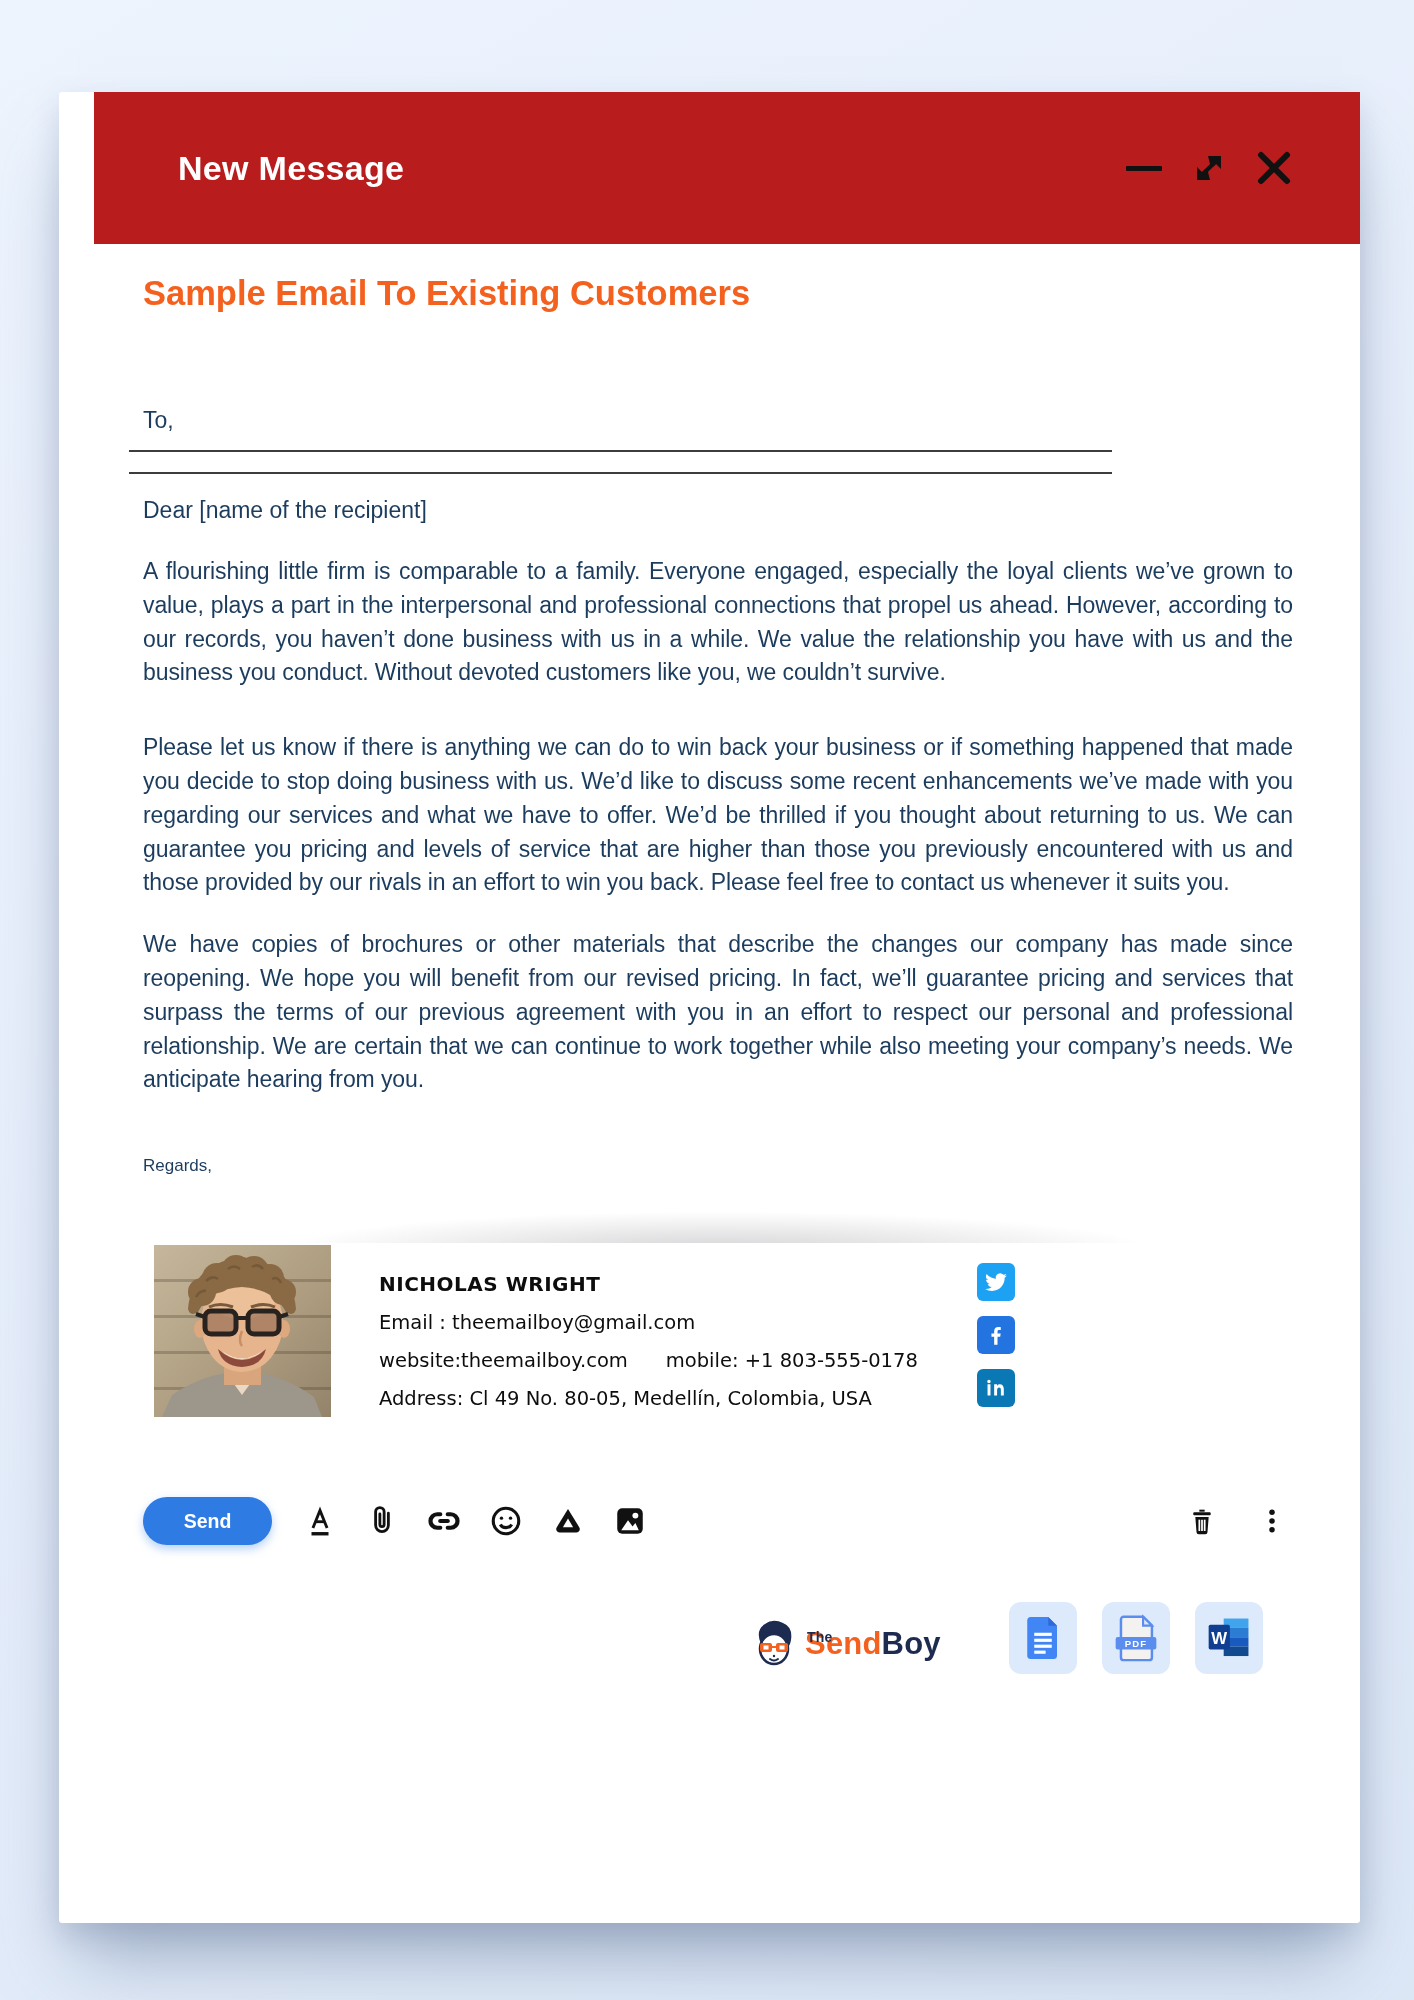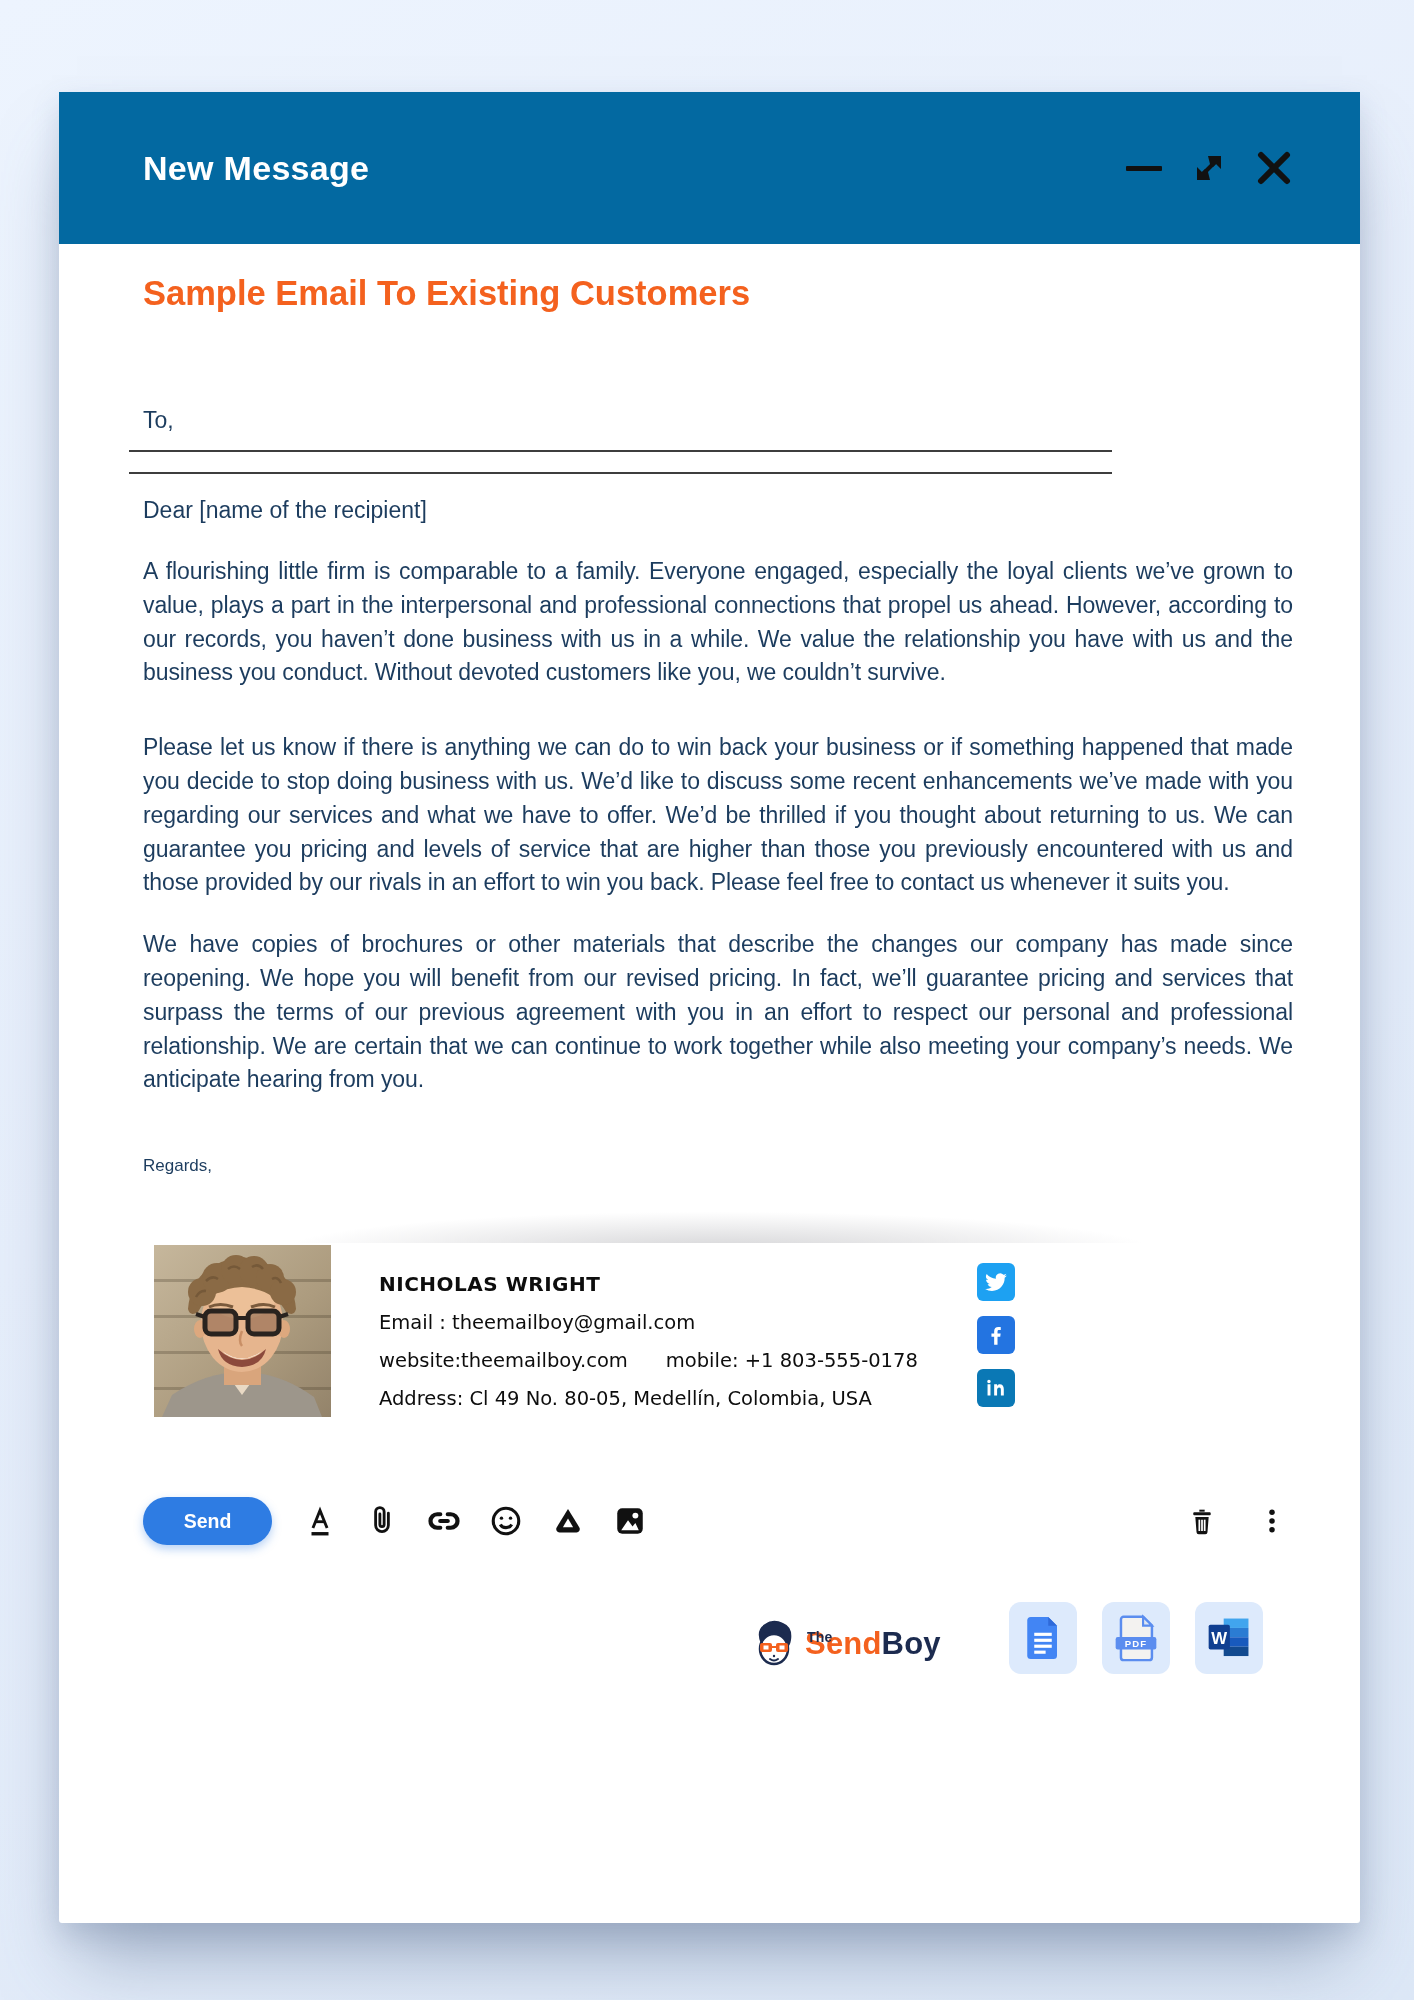--- a/index.html
+++ b/index.html
@@ -9,22 +9,23 @@
     background:linear-gradient(150deg,#edf4fe 0%,#e6eefb 45%,#dde8f7 100%);
     position:relative; overflow:hidden;
   }
   .card {
     position:absolute; left:59px; top:92px; width:1301px; height:1831px;
     background:#ffffff; border-radius:3px;
     box-shadow:0 50px 70px -18px rgba(96,116,148,.50), 0 12px 28px rgba(96,116,148,.22);
   }
   
   .titlebar {
-    height:152px; background:#0369a1; display:flex; align-items:center;
+    height:152px; background:#b91c1c; display:flex; align-items:center;
     padding:0 66px 0 84px;
+    margin-left:35px;
   }
   .titlebar h2 { color:#ffffff; font-size:34px; font-weight:bold; letter-spacing:.3px; }
   .controls { margin-left:auto; display:flex; align-items:center; gap:25px; }
   .ctrl-btn { background:none; border:none; cursor:pointer; width:40px; height:40px;
     display:flex; align-items:center; justify-content:center; padding:0; }
   .min-line { width:36px; height:5px; background:#111; border-radius:1px; }
   
   .content { padding:0 67px 0 84px; }
   h1.heading { margin-top:27px; font-size:34.5px; line-height:45px; font-weight:bold; color:#f4611e; }
   .field-label { font-size:23px; line-height:30px; color:#1c3c5e; }

